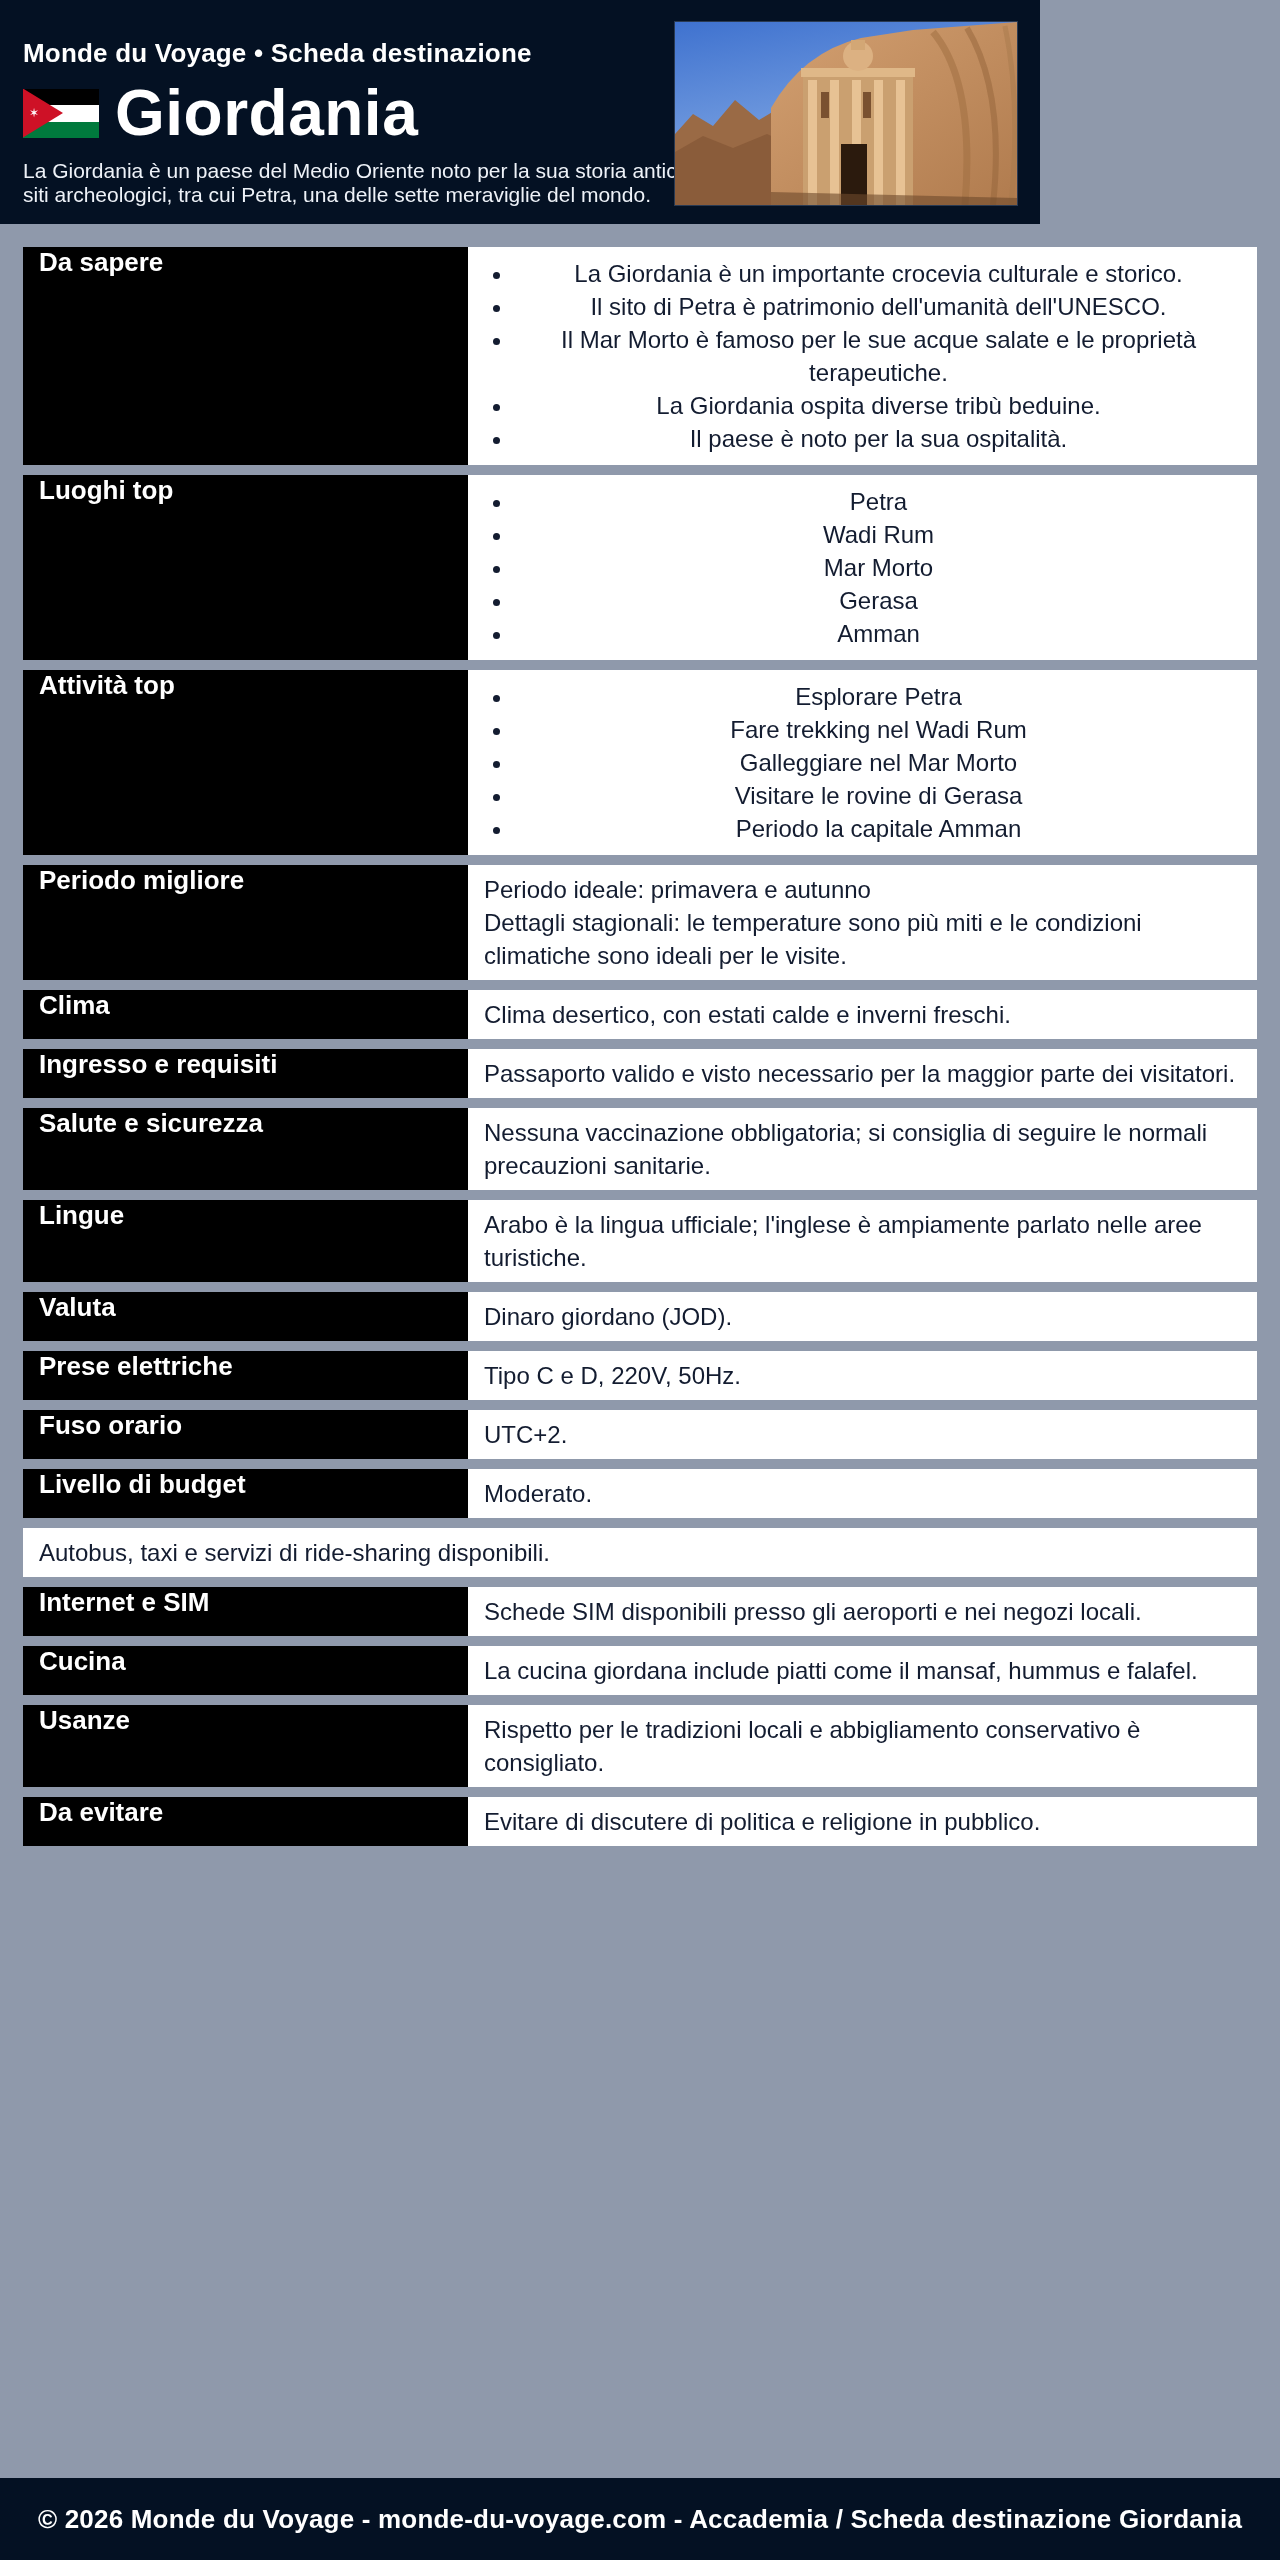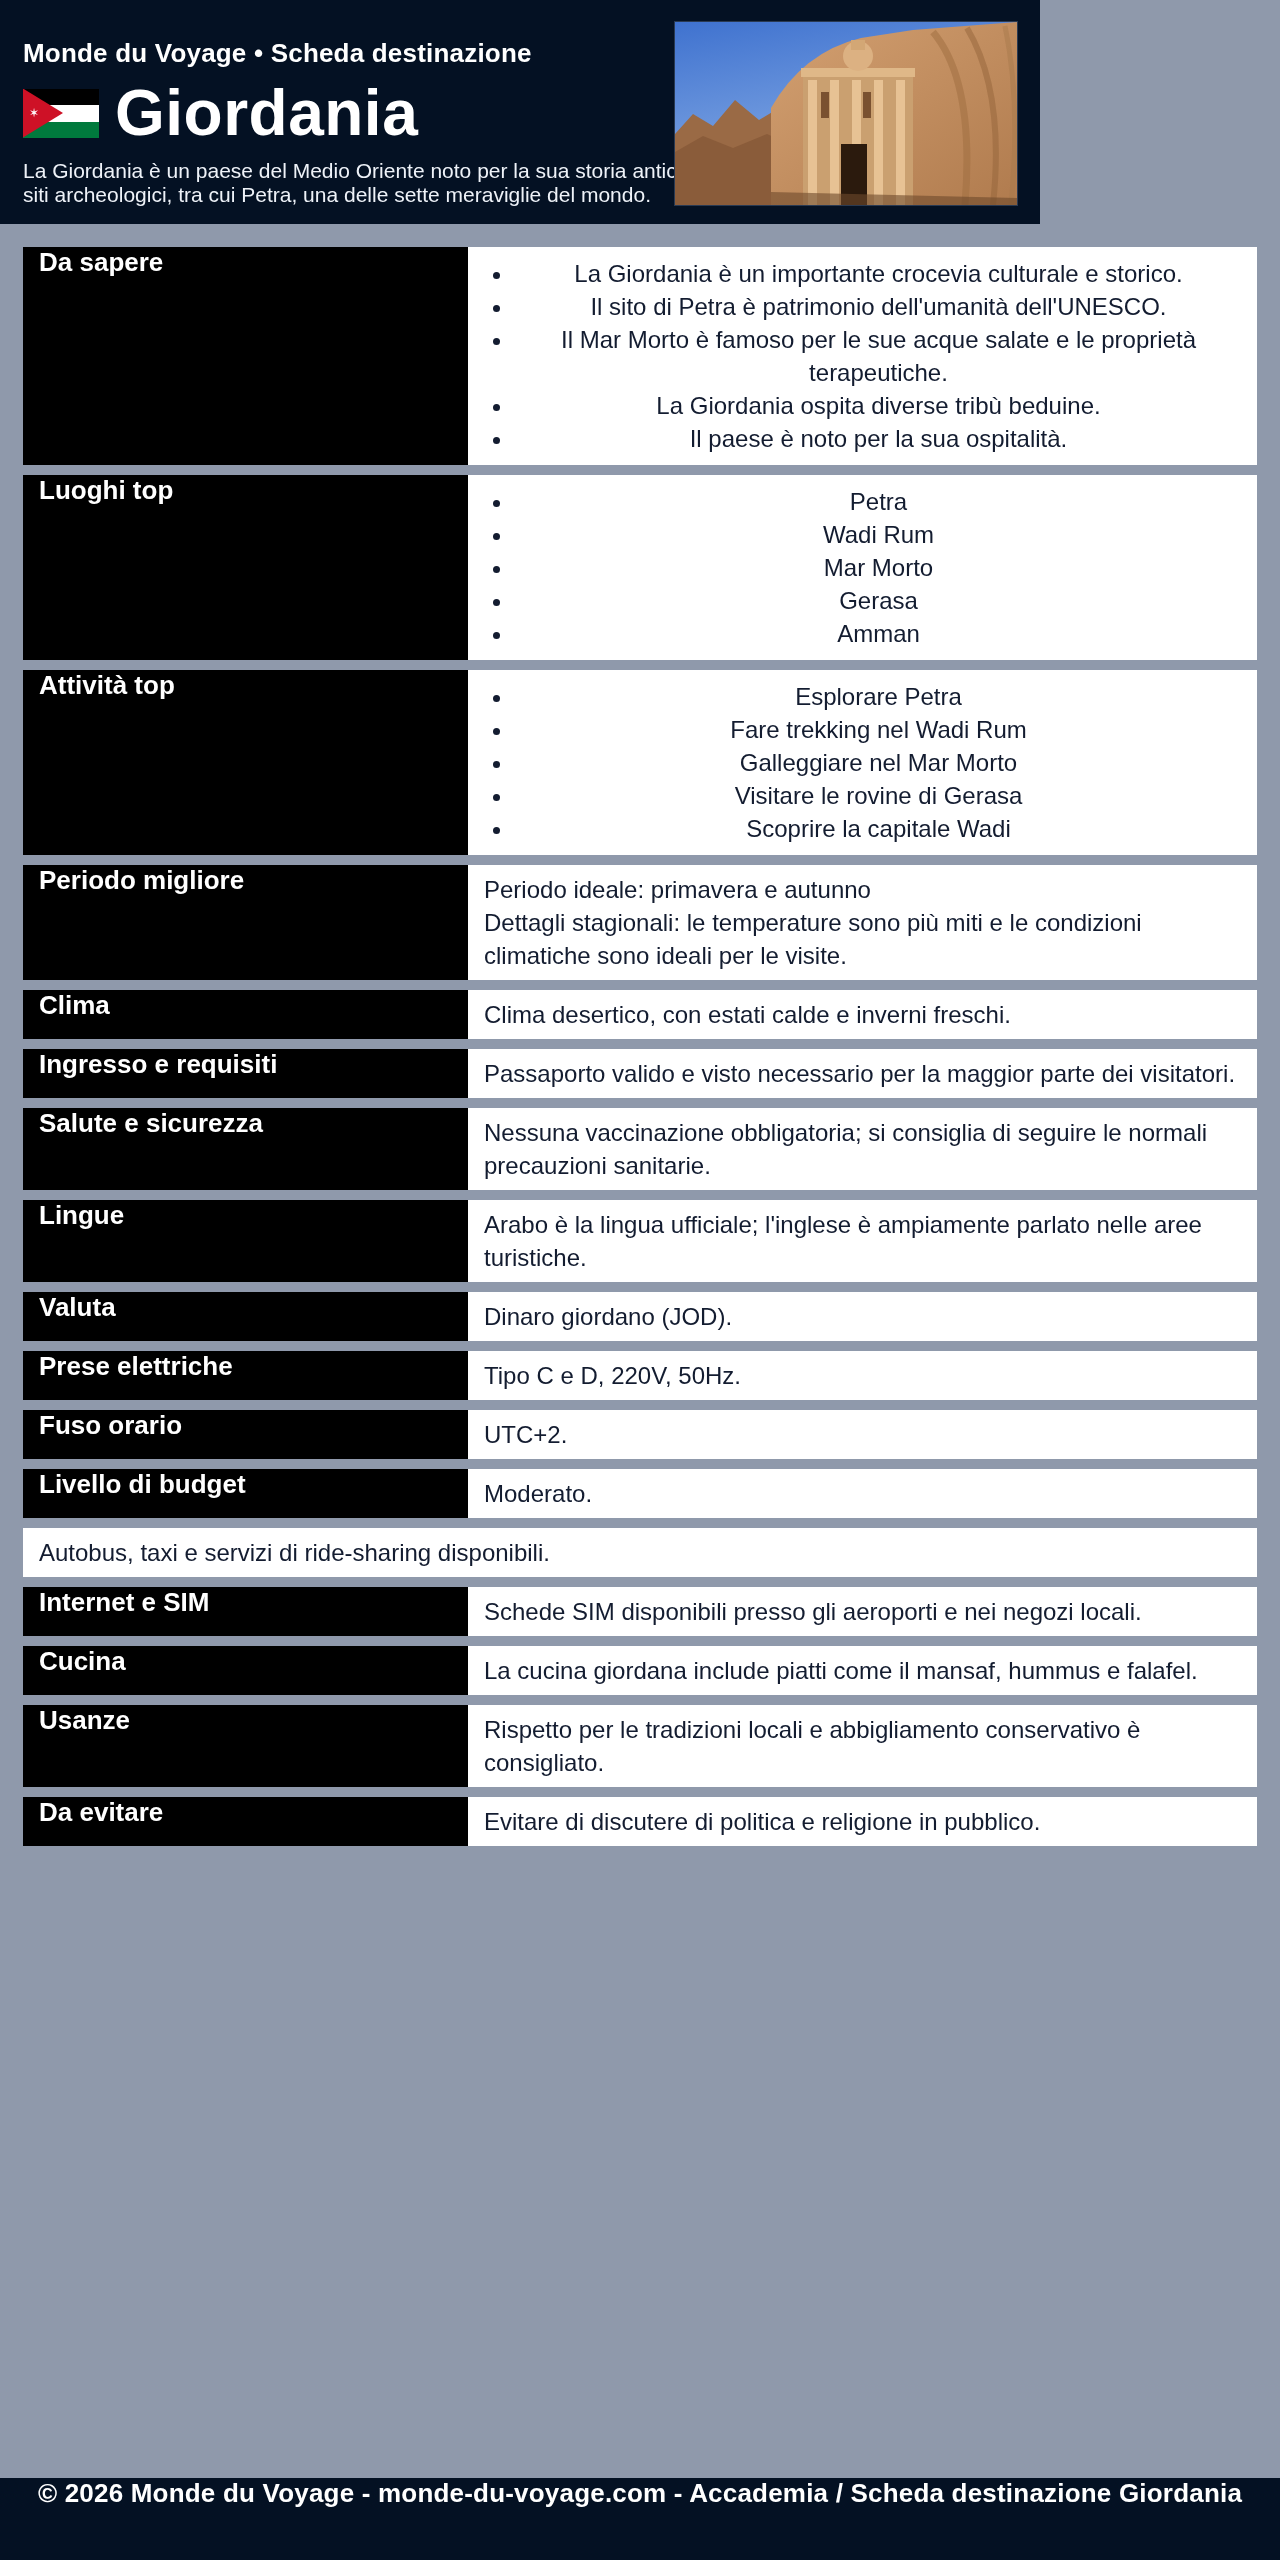--- a/index.html
+++ b/index.html
@@ -61,21 +61,21 @@
     background:#ffffff;color:#131c30;
     font-size:24px;line-height:33px;
     padding:8px 16px 8px 16px;
   }
   .content-cell ul{margin:2px 0;padding-left:30px;}
   .content-cell li{padding-left:2px;text-align:center;}
   
   .page-footer{
     position:absolute;left:0;bottom:0;width:1280px;height:82px;
     background:#041123;color:#ffffff;
-    display:flex;align-items:flex-start;justify-content:center;
+    display:flex;align-items:center;justify-content:center;
     font-size:26px;font-weight:bold;letter-spacing:.2px;
   }
 </style>
 </head>
 <body>
 
 <div class="page">
 
   <div class="hero-header">
     <div class="breadcrumb">Monde du Voyage • Scheda destinazione</div>
@@ -157,21 +157,21 @@
         </div>
       </div>
       <div class="row">
         <div class="label-cell">Attività top</div>
         <div class="content-cell">
           <ul>
             <li>Esplorare Petra</li>
             <li>Fare trekking nel Wadi Rum</li>
             <li>Galleggiare nel Mar Morto</li>
             <li>Visitare le rovine di Gerasa</li>
-            <li>Scoprire la capitale Wadi</li>
+            <li>Periodo la capitale Amman</li>
           </ul>
         </div>
       </div>
       <div class="row">
         <div class="label-cell">Periodo migliore</div>
         <div class="content-cell">
           <div>Periodo ideale: primavera e autunno</div>
           <div>Dettagli stagionali: le temperature sono più miti e le condizioni climatiche sono ideali per le visite.</div>
         </div>
       </div>

